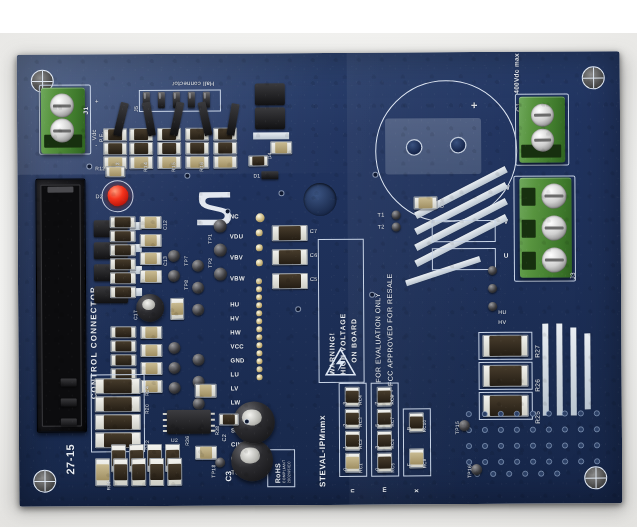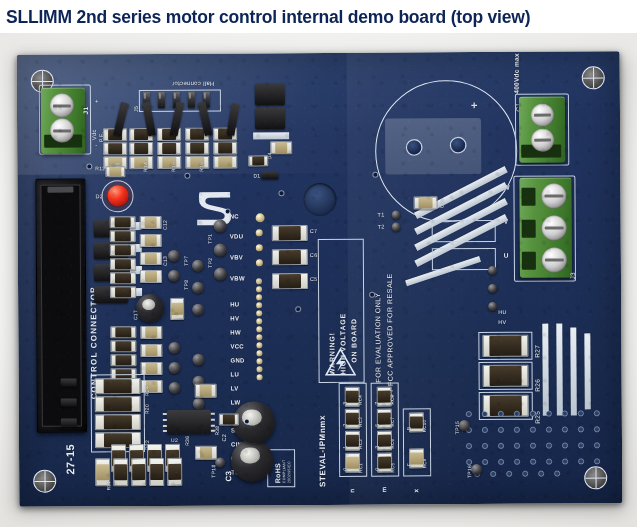--- a/index.html
+++ b/index.html
@@ -146,21 +146,20 @@
   
   .viafield{position:absolute;}
   
   .selgrp{position:absolute;border:1px solid #c8d4e6;}
 </style>
 </head>
 <body>
 
 <div id="root">
 
-  <div id="title">SLLIMM 2nd series motor control internal demo board (top view)</div>
 
   <div id="photo">
 
     <div id="shadow"></div>
 
     <div id="pcb">
 
       <div class="sheen" style="left:0;top:0;width:603px;height:120px;"></div>
       <div class="sheen" style="left:330px;top:0;width:270px;height:452px;opacity:.5;"></div>
 

